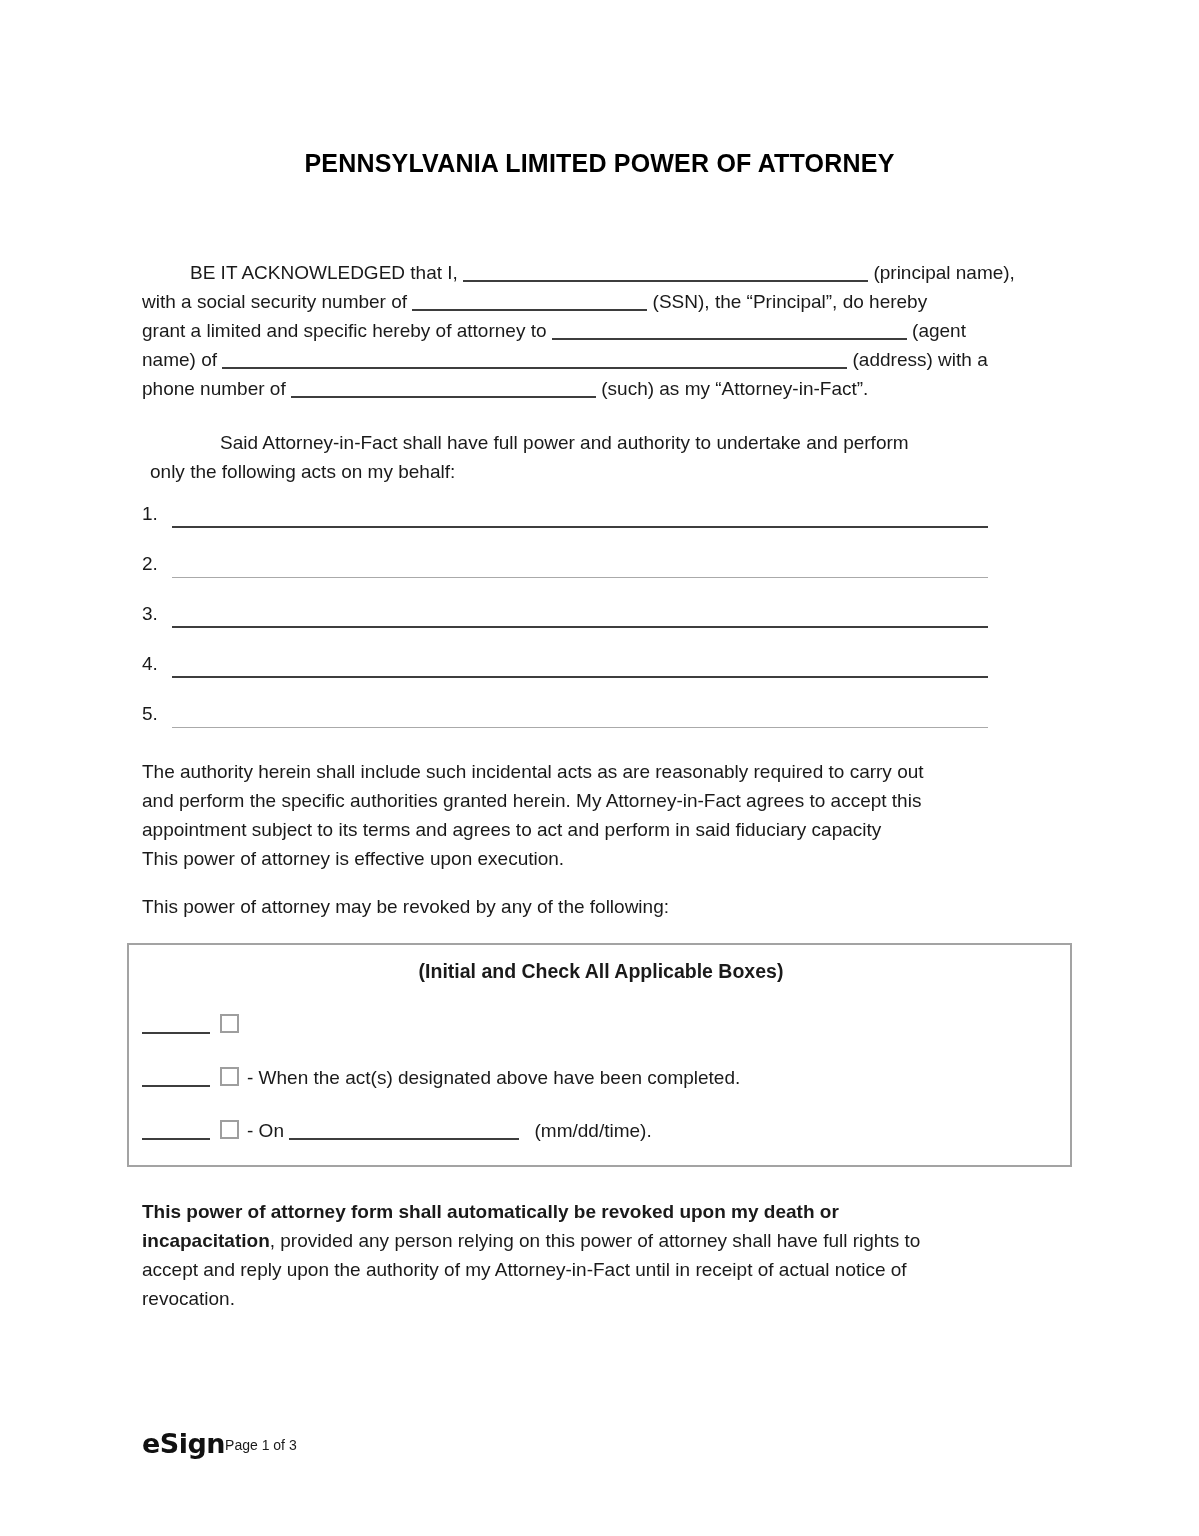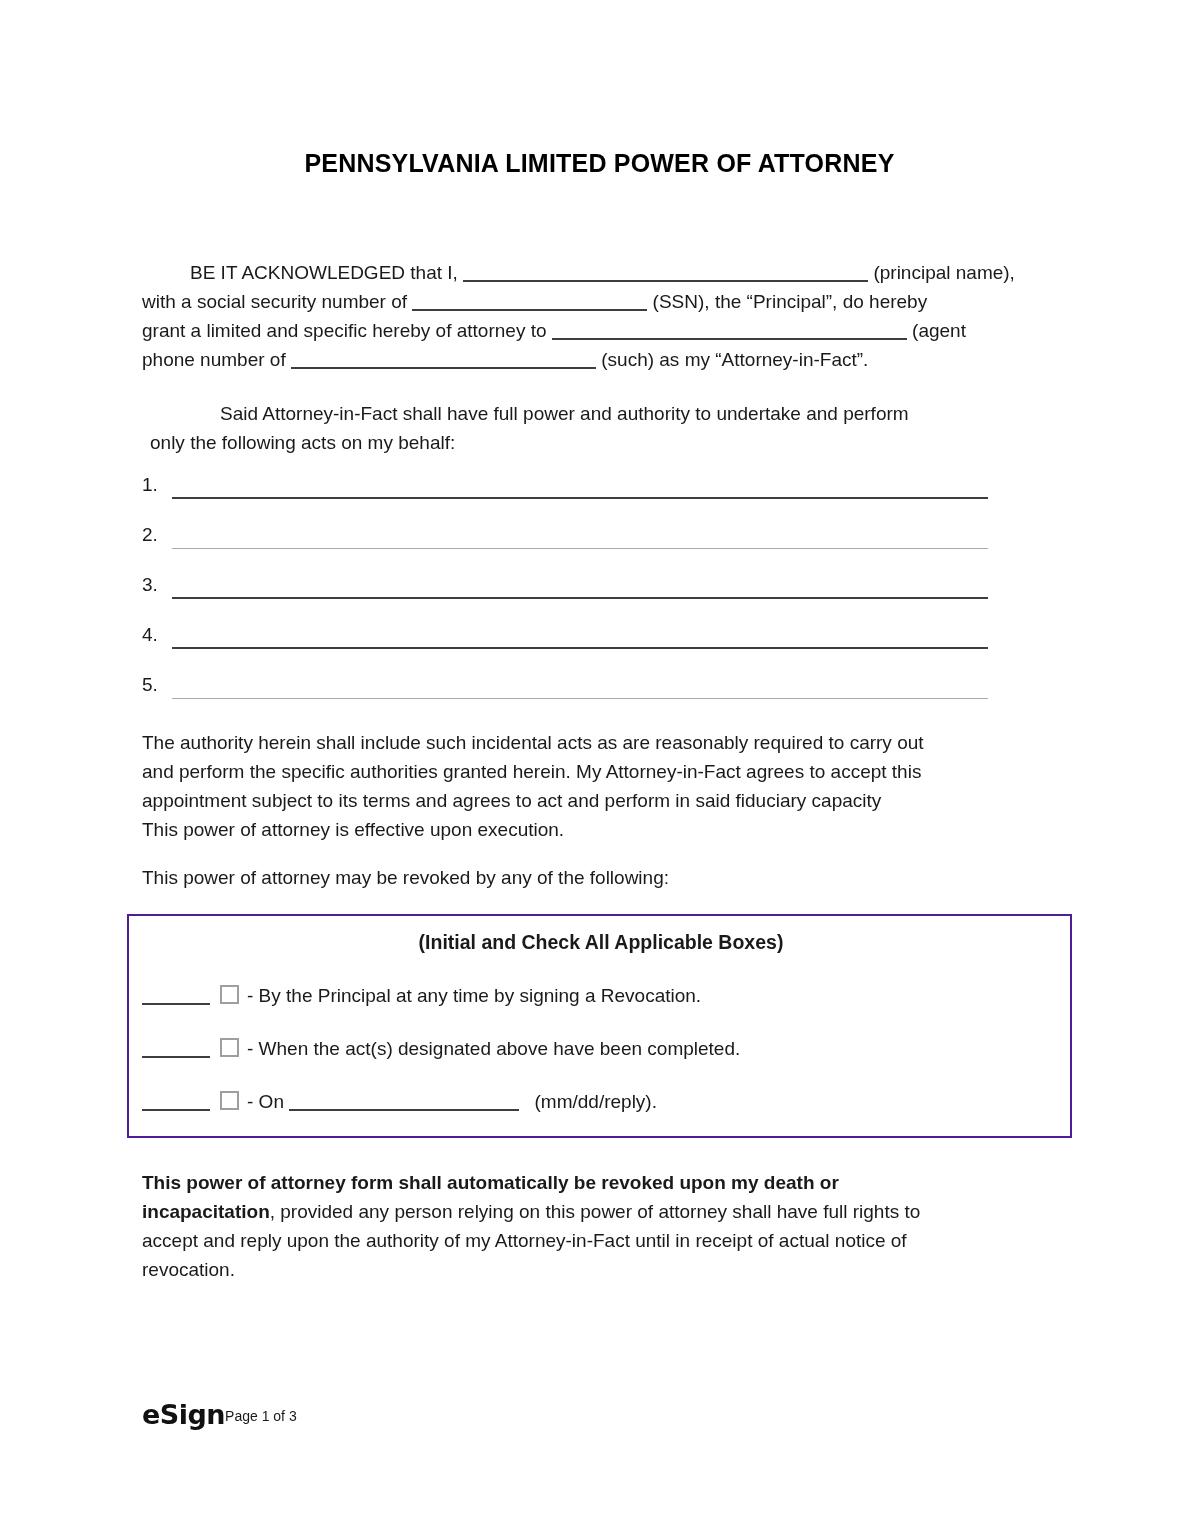--- a/index.html
+++ b/index.html
@@ -44,21 +44,21 @@
   .act-row:nth-child(2) .act-line,
   .act-row:nth-child(5) .act-line { border-bottom: 1px solid #aaaaaa; }
 
   .authority { margin-top: 1px; }
   .revocation-intro { margin-top: 19px; }
 
   .revoke-box {
     box-sizing: border-box;
     margin: 22px 0 0 127px;
     width: 945px;
-    border: 2px solid #4c1d95;
+    border: 2px solid #a3a3a3;
     padding: 12px 10px 20px 13px;
   }
   .box-heading {
     text-align: center;
     font-weight: bold;
     font-size: 19.5px; line-height: 29px;
   }
   .opt-row { margin-top: 24px; height: 29px; white-space: nowrap; }
   .opt-row .blank { margin-right: 10px; }
   .checkbox {
@@ -88,20 +88,21 @@
 <body>
 
 <div class="page">
 
   <h1 class="doc-title">PENNSYLVANIA LIMITED POWER OF ATTORNEY</h1>
 
   <div class="para intro">
     <div class="line first-indent"><span>BE IT ACKNOWLEDGED that I, </span><span class="blank" style="width: 405px;"></span><span> (principal name),</span></div>
     <div class="line"><span>with a social security number of </span><span class="blank" style="width: 235px;"></span><span> (SSN), the “Principal”, do hereby</span></div>
     <div class="line"><span>grant a limited and specific hereby of attorney to </span><span class="blank" style="width: 355px;"></span><span> (agent</span></div>
+    <div class="line"><span>name) of </span><span class="blank" style="width: 625px;"></span><span> (address) with a</span></div>
     <div class="line"><span>phone number of </span><span class="blank" style="width: 305px;"></span><span> (such) as my “Attorney-in-Fact”.</span></div>
   </div>
 
   <div class="para appointment">
     <div class="line first-indent">Said Attorney-in-Fact shall have full power and authority to undertake and perform</div>
     <div class="line">only the following acts on my behalf:</div>
   </div>
 
   <div class="acts">
     <div class="act-row">
@@ -132,23 +133,23 @@
     <div class="line">appointment subject to its terms and agrees to act and perform in said fiduciary capacity</div>
     <div class="line">This power of attorney is effective upon execution.</div>
   </div>
 
   <div class="para revocation-intro">
     <div class="line">This power of attorney may be revoked by any of the following:</div>
   </div>
 
   <div class="revoke-box">
     <div class="box-heading">(Initial and Check All Applicable Boxes)</div>
-    <div class="opt-row"><span class="blank" style="width: 68px;"></span><span class="checkbox"></span><span>- By the Principal at any time by signing a Revocation.</span></div>
+    <div class="opt-row"><span class="blank" style="width: 68px;"></span><span class="checkbox"></span></div>
     <div class="opt-row"><span class="blank" style="width: 68px;"></span><span class="checkbox"></span><span>- When the act(s) designated above have been completed.</span></div>
-    <div class="opt-row"><span class="blank" style="width: 68px;"></span><span class="checkbox"></span><span>- On </span><span class="blank" style="width: 230px;"></span><span> (mm/dd/reply).</span></div>
+    <div class="opt-row"><span class="blank" style="width: 68px;"></span><span class="checkbox"></span><span>- On </span><span class="blank" style="width: 230px;"></span><span> (mm/dd/time).</span></div>
   </div>
 
   <div class="para termination">
     <div class="line"><span class="b">This power of attorney form shall automatically be revoked upon my death or</span></div>
     <div class="line"><span class="b">incapacitation</span><span>, provided any person relying on this power of attorney shall have full rights to</span></div>
     <div class="line"><span>accept and reply upon the authority of my Attorney-in-Fact until in receipt of actual notice of</span></div>
     <div class="line"><span>revocation.</span></div>
   </div>
 
   <div class="footer">

